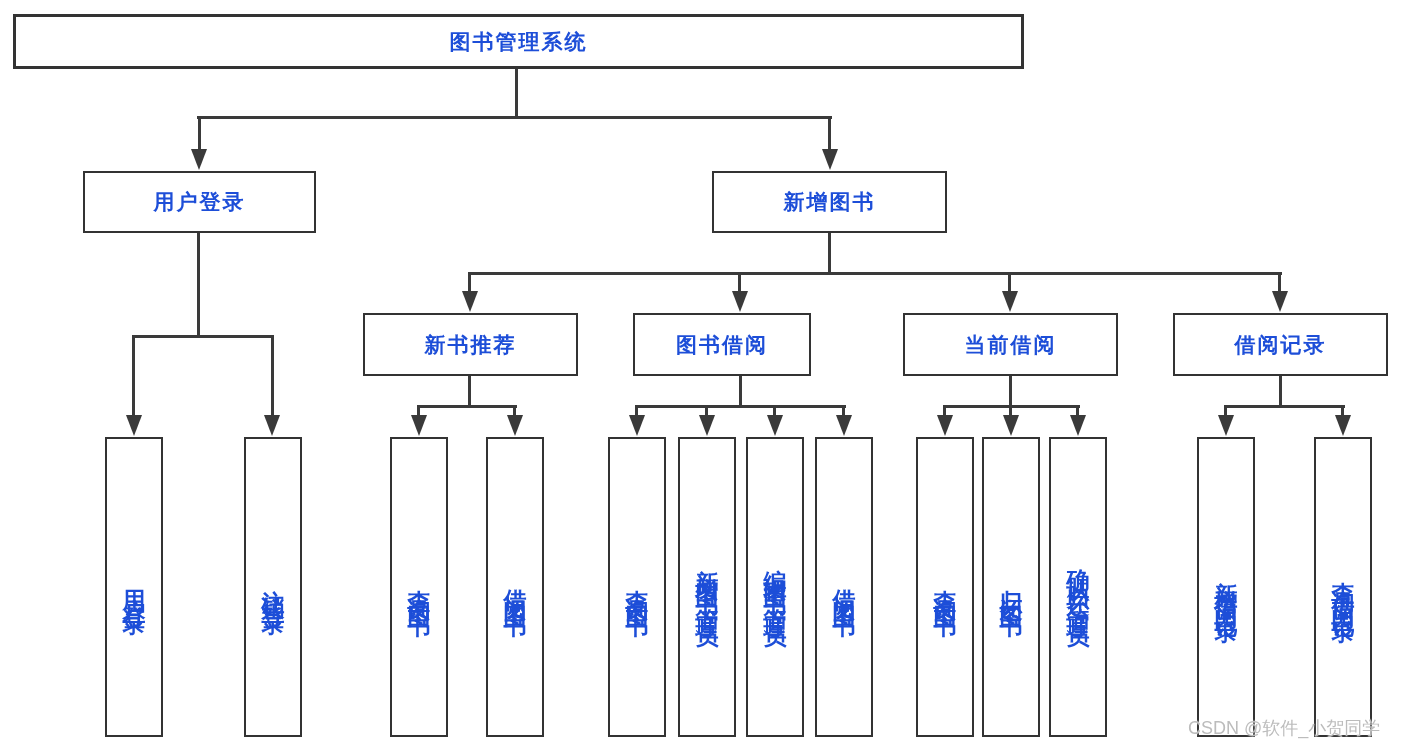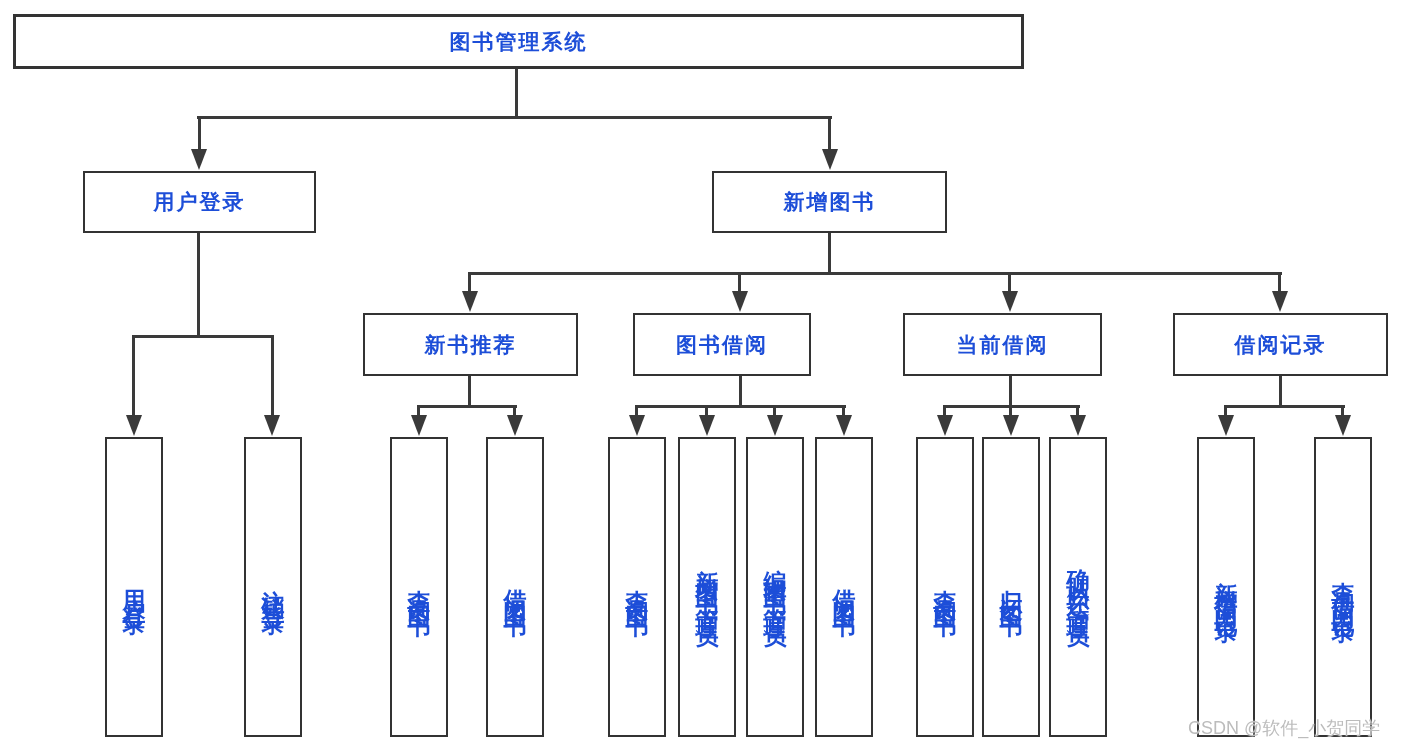--- a/index.html
+++ b/index.html
@@ -128,21 +128,21 @@
   <div class="box h" style="left:712px;top:171px;width:235px;height:62px">
     <span>新增图书</span>
   </div>
 
   <div class="box h" style="left:363px;top:313px;width:215px;height:63px">
     <span>新书推荐</span>
   </div>
   <div class="box h" style="left:633px;top:313px;width:178px;height:63px">
     <span>图书借阅</span>
   </div>
-  <div class="box h" style="left:903px;top:313px;width:199px;height:63px">
+  <div class="box h" style="left:903px;top:313px;width:215px;height:63px">
     <span>当前借阅</span>
   </div>
   <div class="box h" style="left:1173px;top:313px;width:215px;height:63px">
     <span>借阅记录</span>
   </div>
 
   <div class="box v" style="left:105px;top:437px;width:58px;height:300px">
     <span>用户登录</span>
   </div>
   <div class="box v" style="left:244px;top:437px;width:58px;height:300px">

